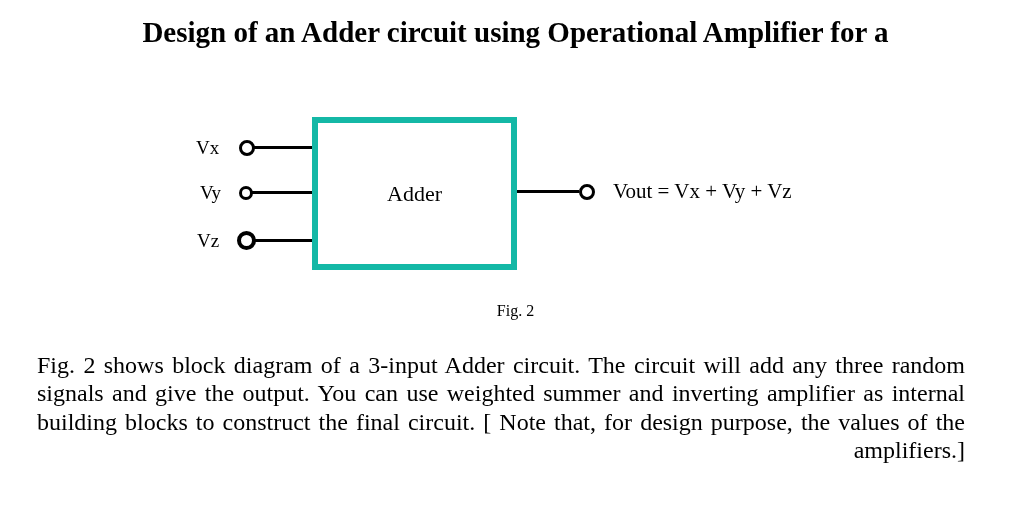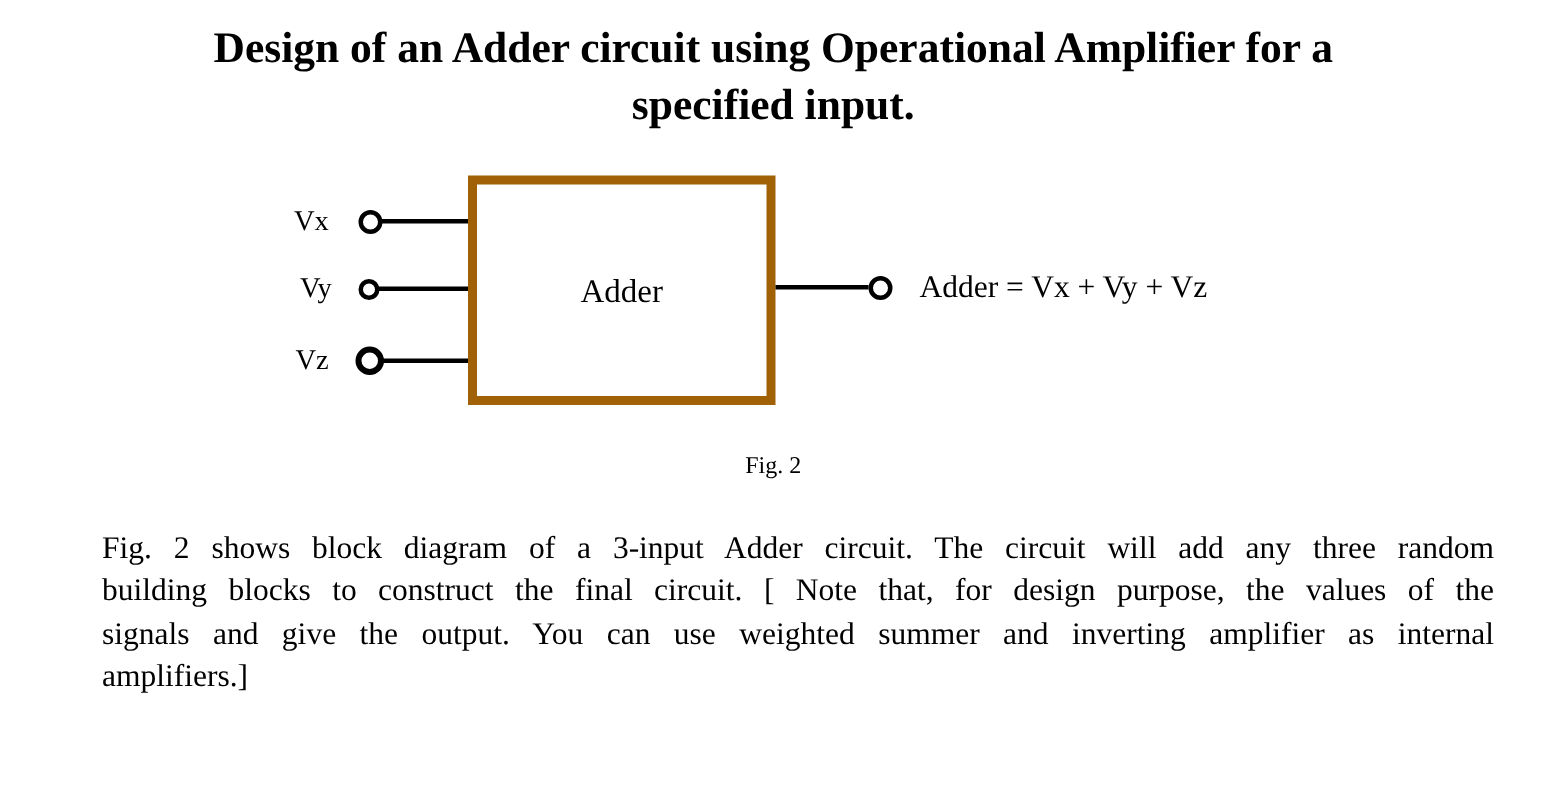--- a/index.html
+++ b/index.html
@@ -26,21 +26,21 @@
     line-height: 38px;
   }
 
   
   .adder-box {
     position: absolute;
     left: 312px;
     top: 117px;
     width: 205px;
     height: 153px;
-    border: 6px solid #a16207;
+    border: 6px solid #14b8a6;
     background: #ffffff;
     display: flex;
     align-items: center;
     justify-content: center;
     font-size: 22px;
   }
   .wire {
     position: absolute;
     height: 3px;
     background: #000000;
@@ -80,46 +80,46 @@
     top: 302px;
     left: 0;
     width: 100%;
     text-align: center;
     font-size: 16px;
   }
 
   
   .paragraph {
     position: absolute;
-    left: 68px;
+    left: 37px;
     top: 351px;
     width: 928px;
-    font-size: 21px;
+    font-size: 24px;
   }
   .p-line {
     height: 28.4px;
     line-height: 28.4px;
     white-space: nowrap;
+    text-align: right;
   }
   .p-line.just {
     white-space: normal;
     text-align: justify;
     text-align-last: justify;
     height: 28.4px;
     overflow: hidden;
   }
 </style>
 </head>
 <body>
 
 <div class="page">
 
   <div class="doc-title">
     <div>Design of an Adder circuit using Operational Amplifier for a</div>
-    <div>specified input.</div>
   </div>
 
   <div>
 
     <span class="sig-label lbl-vx">Vx</span>
     <span class="terminal t-md term-vx"></span>
     <span class="wire wire-vx"></span>
 
     <span class="sig-label lbl-vy">Vy</span>
     <span class="terminal t-sm term-vy"></span>
@@ -128,26 +128,26 @@
     <span class="sig-label lbl-vz">Vz</span>
     <span class="terminal t-lg term-vz"></span>
     <span class="wire wire-vz"></span>
 
     <div class="adder-box">
       <span>Adder</span>
     </div>
 
     <span class="wire wire-out"></span>
     <span class="terminal t-md term-out"></span>
-    <span class="lbl-out">Adder = Vx + Vy + Vz</span>
+    <span class="lbl-out">Vout = Vx + Vy + Vz</span>
 
   </div>
 
   <div class="fig-caption">Fig. 2</div>
 
   <div class="paragraph">
     <div class="p-line just">Fig. 2 shows block diagram of a 3-input Adder circuit. The circuit will add any three random</div>
+    <div class="p-line just">signals and give the output. You can use weighted summer and inverting amplifier as internal</div>
     <div class="p-line just">building blocks to construct the final circuit. [ Note that, for design purpose, the values of the</div>
-    <div class="p-line just">signals and give the output. You can use weighted summer and inverting amplifier as internal</div>
     <div class="p-line">amplifiers.]</div>
   </div>
 
 </div>
 
 </body></html>

